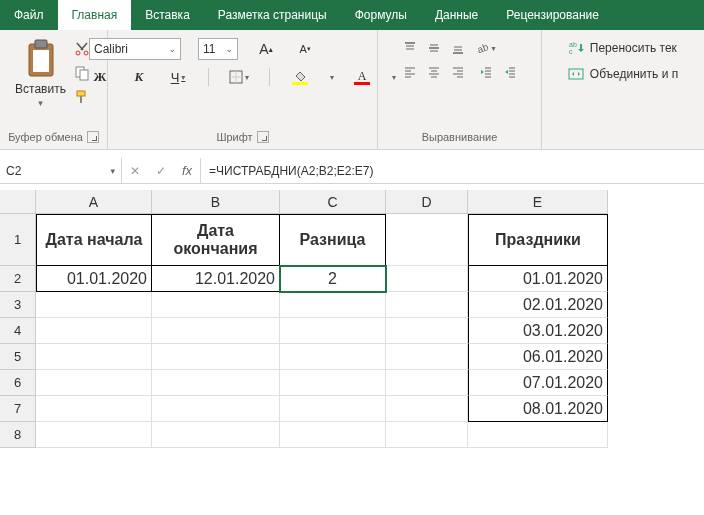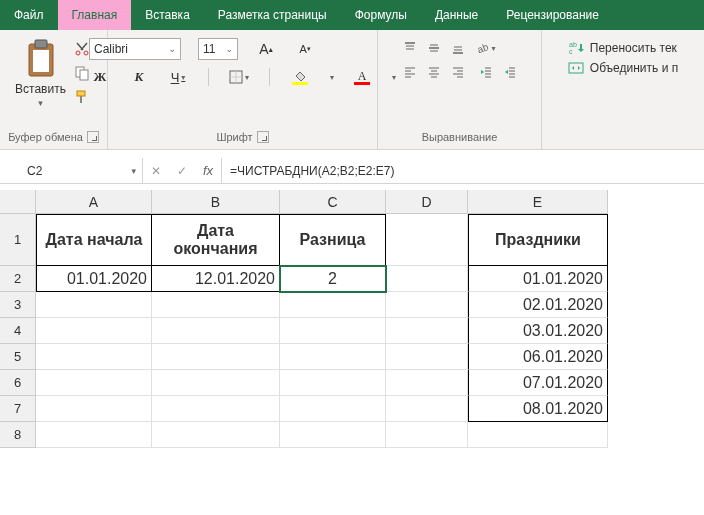--- a/index.html
+++ b/index.html
@@ -1,21 +1,21 @@
 <!DOCTYPE html>
 <html><head>
 <meta charset="utf-8">
 <style>
 * { box-sizing: border-box; margin: 0; padding: 0; font-family: 'Segoe UI', Tahoma, sans-serif; }
 body { background: #fff; width: 704px; height: 515px; overflow: hidden; font-size: 12px; color: #333; }
 
 
 .titlebar { background: #217346; height: 30px; display: flex; align-items: stretch; }
 .tab { padding: 0 14px; color: #fff; font-size: 12px; display: flex; align-items: center; cursor: pointer; }
-.tab.active { background: #f9a8d4; color: #217346; }
+.tab.active { background: #ffffff; color: #217346; }
 
 
 .ribbon { background: #f3f2f1; height: 120px; display: flex; border-bottom: 1px solid #d4d4d4; }
 .ribbon-group { border-right: 1px solid #d4d4d4; padding: 4px 8px; display: flex; flex-direction: column; align-items: center; justify-content: space-between; }
 .ribbon-group-body { display: flex; align-items: flex-start; gap: 6px; flex: 1; padding-top: 4px; }
 .ribbon-group-label { font-size: 11px; color: #666; padding: 2px 0; display: flex; align-items: center; gap: 4px; }
 
 
 .paste-big { display: flex; flex-direction: column; align-items: center; cursor: pointer; gap: 2px; }
 .paste-icon { width: 36px; height: 42px; }
@@ -33,25 +33,25 @@
 .font-btn.underline { text-decoration: underline; font-family: 'Times New Roman', serif; }
 .color-btn { display: flex; flex-direction: column; align-items: center; width: 22px; cursor: pointer; }
 .color-bar { height: 3px; width: 16px; }
 
 
 .align-grid { display: flex; flex-direction: column; gap: 4px; }
 .align-row { display: flex; gap: 2px; }
 .align-btn { width: 22px; height: 20px; cursor: pointer; display: flex; align-items: center; justify-content: center; }
 
 
-.wrap-col { display: flex; flex-direction: column; }
+.wrap-col { display: flex; flex-direction: column; gap: 6px; }
 .wrap-btn { display: flex; align-items: center; gap: 6px; cursor: pointer; font-size: 12px; color: #333; padding: 2px 4px; }
 
 
-.formula-bar { height: 26px; display: flex; border-bottom: 1px solid #d4d4d4; align-items: stretch; background: #fff; padding-left: 21px; }
+.formula-bar { height: 26px; display: flex; border-bottom: 1px solid #d4d4d4; align-items: stretch; background: #fff; }
 .name-box { width: 122px; border-right: 1px solid #d4d4d4; display: flex; align-items: center; padding: 0 6px; justify-content: space-between; font-size: 12px; }
 .fb-btns { display: flex; align-items: center; border-right: 1px solid #d4d4d4; }
 .fb-btn { width: 26px; display: flex; align-items: center; justify-content: center; cursor: pointer; color: #999; font-size: 12px; }
 .fx-label { font-style: italic; font-size: 13px; color: #666; }
 .formula-input { flex: 1; padding: 0 8px; display: flex; align-items: center; font-size: 12px; }
 
 
 .sheet { display: flex; }
 .row-headers { display: flex; flex-direction: column; }
 .corner { width: 36px; height: 24px; background: #f0f0f0; border-right: 1px solid #ccc; border-bottom: 1px solid #ccc; }

